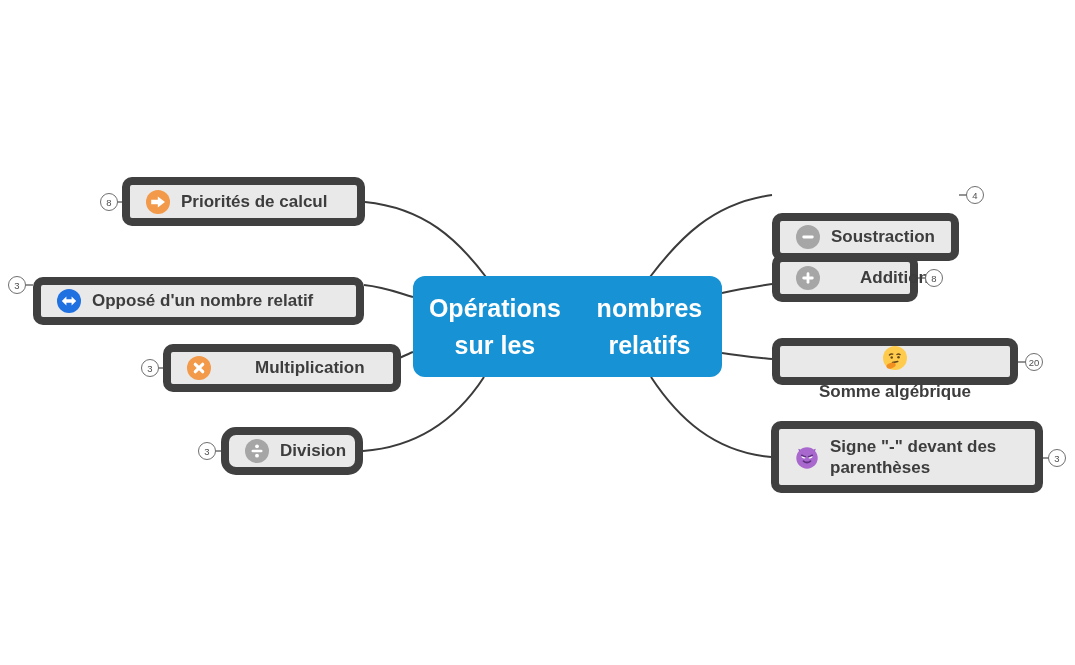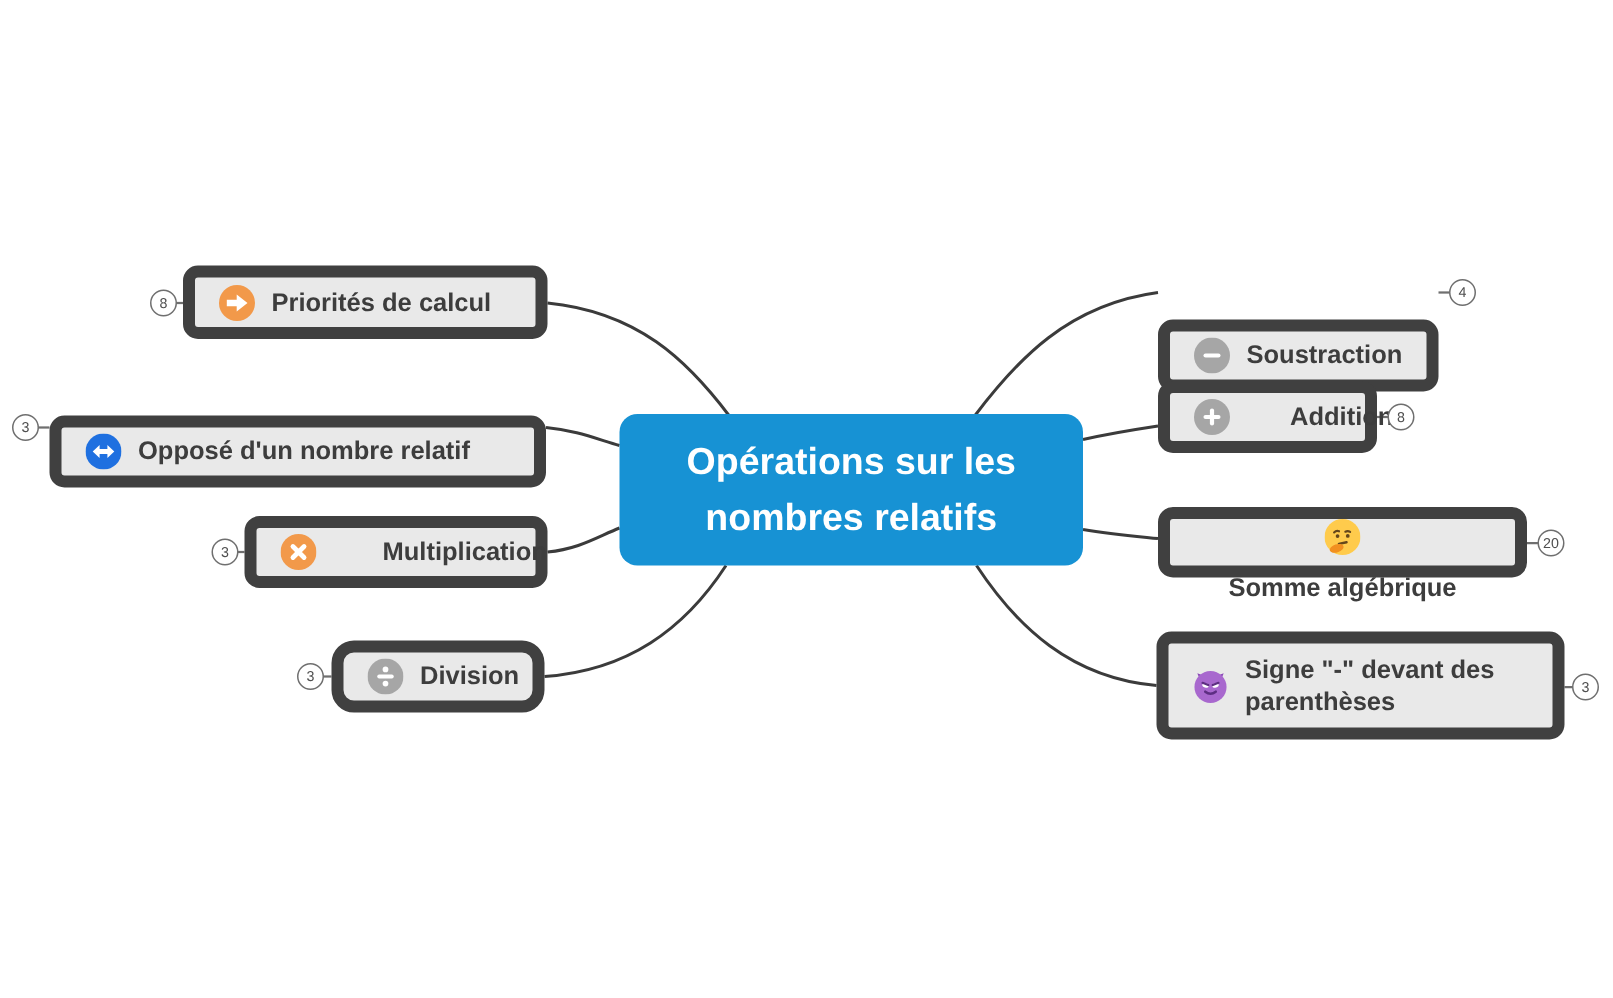--- a/index.html
+++ b/index.html
@@ -13,34 +13,34 @@
     gap:11px;padding:0 16px;background:#e9e9e9;border:8px solid #404040;
     border-radius:10px;color:#3d3d3d;font-size:17px;font-weight:700;
     white-space:nowrap;cursor:pointer;
   }
   .node .ic{flex:0 0 24px;width:24px;height:24px;display:block;}
   .node .lbl{line-height:1.25;}
   .node.wrap{white-space:normal;}
   .central{
     position:absolute;left:413px;top:276px;width:309px;height:101px;
     box-sizing:border-box;background:#1792d4;border-radius:12px;
-    display:flex;flex-direction:column;align-items:center;justify-content:center;
+    display:flex;align-items:center;justify-content:center;
     color:#ffffff;font-size:25px;font-weight:700;line-height:37px;cursor:pointer;
     text-align:center;
   }
   .badge{
     position:absolute;box-sizing:border-box;width:18px;height:18px;border-radius:50%;
     background:#ffffff;border:1.5px solid #6f6f6f;color:#4f4f4f;
     display:flex;align-items:center;justify-content:center;
     font-size:9.5px;font-weight:400;cursor:pointer;
   }
   
   .n-l0{left:122px;top:177px;width:243px;height:49px;}
   .n-l1{left:33px; top:261px;width:331px;height:48px;margin-top:16px;}
-  .n-l2{left:163px;top:344px;width:202px;height:48px;gap:44px;}
+  .n-l2{left:163px;top:344px;width:238px;height:48px;gap:44px;}
   .n-l3{left:221px;top:427px;width:142px;height:48px;border-radius:15px;}
   
   .n-r0{left:772px;top:171px;width:187px;height:48px;margin-top:42px;}
   .n-r1{left:772px;top:254px;width:146px;height:48px;gap:40px;}
   .n-r2{left:772px;top:338px;width:246px;height:47px;flex-direction:column;}
   .n-r3{left:771px;top:421px;width:272px;height:72px;padding-right:12px;}
   
   .b-l0{left:100px;top:193px;} .b-l1{left:8px;top:276px;}
   .b-l2{left:141px;top:359px;} .b-l3{left:198px;top:442px;}
   .b-r0{left:966px;top:186px;} .b-r1{left:925px;top:269px;}

